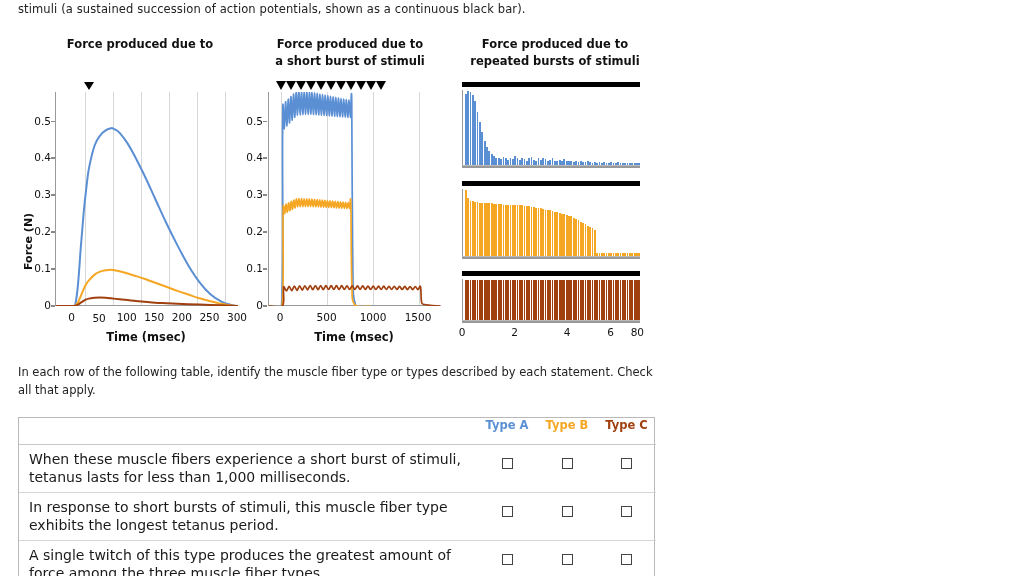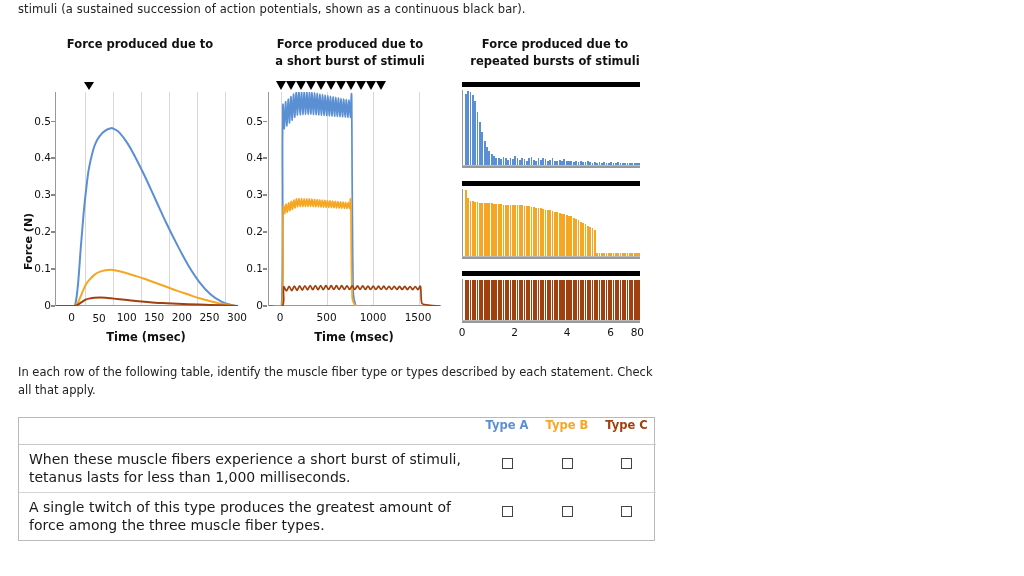--- a/index.html
+++ b/index.html
@@ -595,20 +595,26 @@
       </tr>
     </thead>
     <tbody id="tbl-body">
         <tr class="q-row">
           <td class="q-stmt">When these muscle fibers experience a short burst of stimuli, tetanus lasts for less than 1,000 milliseconds.</td>
           <td class="q-cb"><span class="cbox"></span></td>
           <td class="q-cb"><span class="cbox"></span></td>
           <td class="q-cb"><span class="cbox"></span></td>
         </tr>
         <tr class="q-row">
+          <td class="q-stmt">In response to short bursts of stimuli, this muscle fiber type exhibits the longest tetanus period.</td>
+          <td class="q-cb"><span class="cbox"></span></td>
+          <td class="q-cb"><span class="cbox"></span></td>
+          <td class="q-cb"><span class="cbox"></span></td>
+        </tr>
+        <tr class="q-row">
           <td class="q-stmt">A single twitch of this type produces the greatest amount of force among the three muscle fiber types.</td>
           <td class="q-cb"><span class="cbox"></span></td>
           <td class="q-cb"><span class="cbox"></span></td>
           <td class="q-cb"><span class="cbox"></span></td>
         </tr>
       </tbody>
   </table>
 </div>
 
 </body></html>

